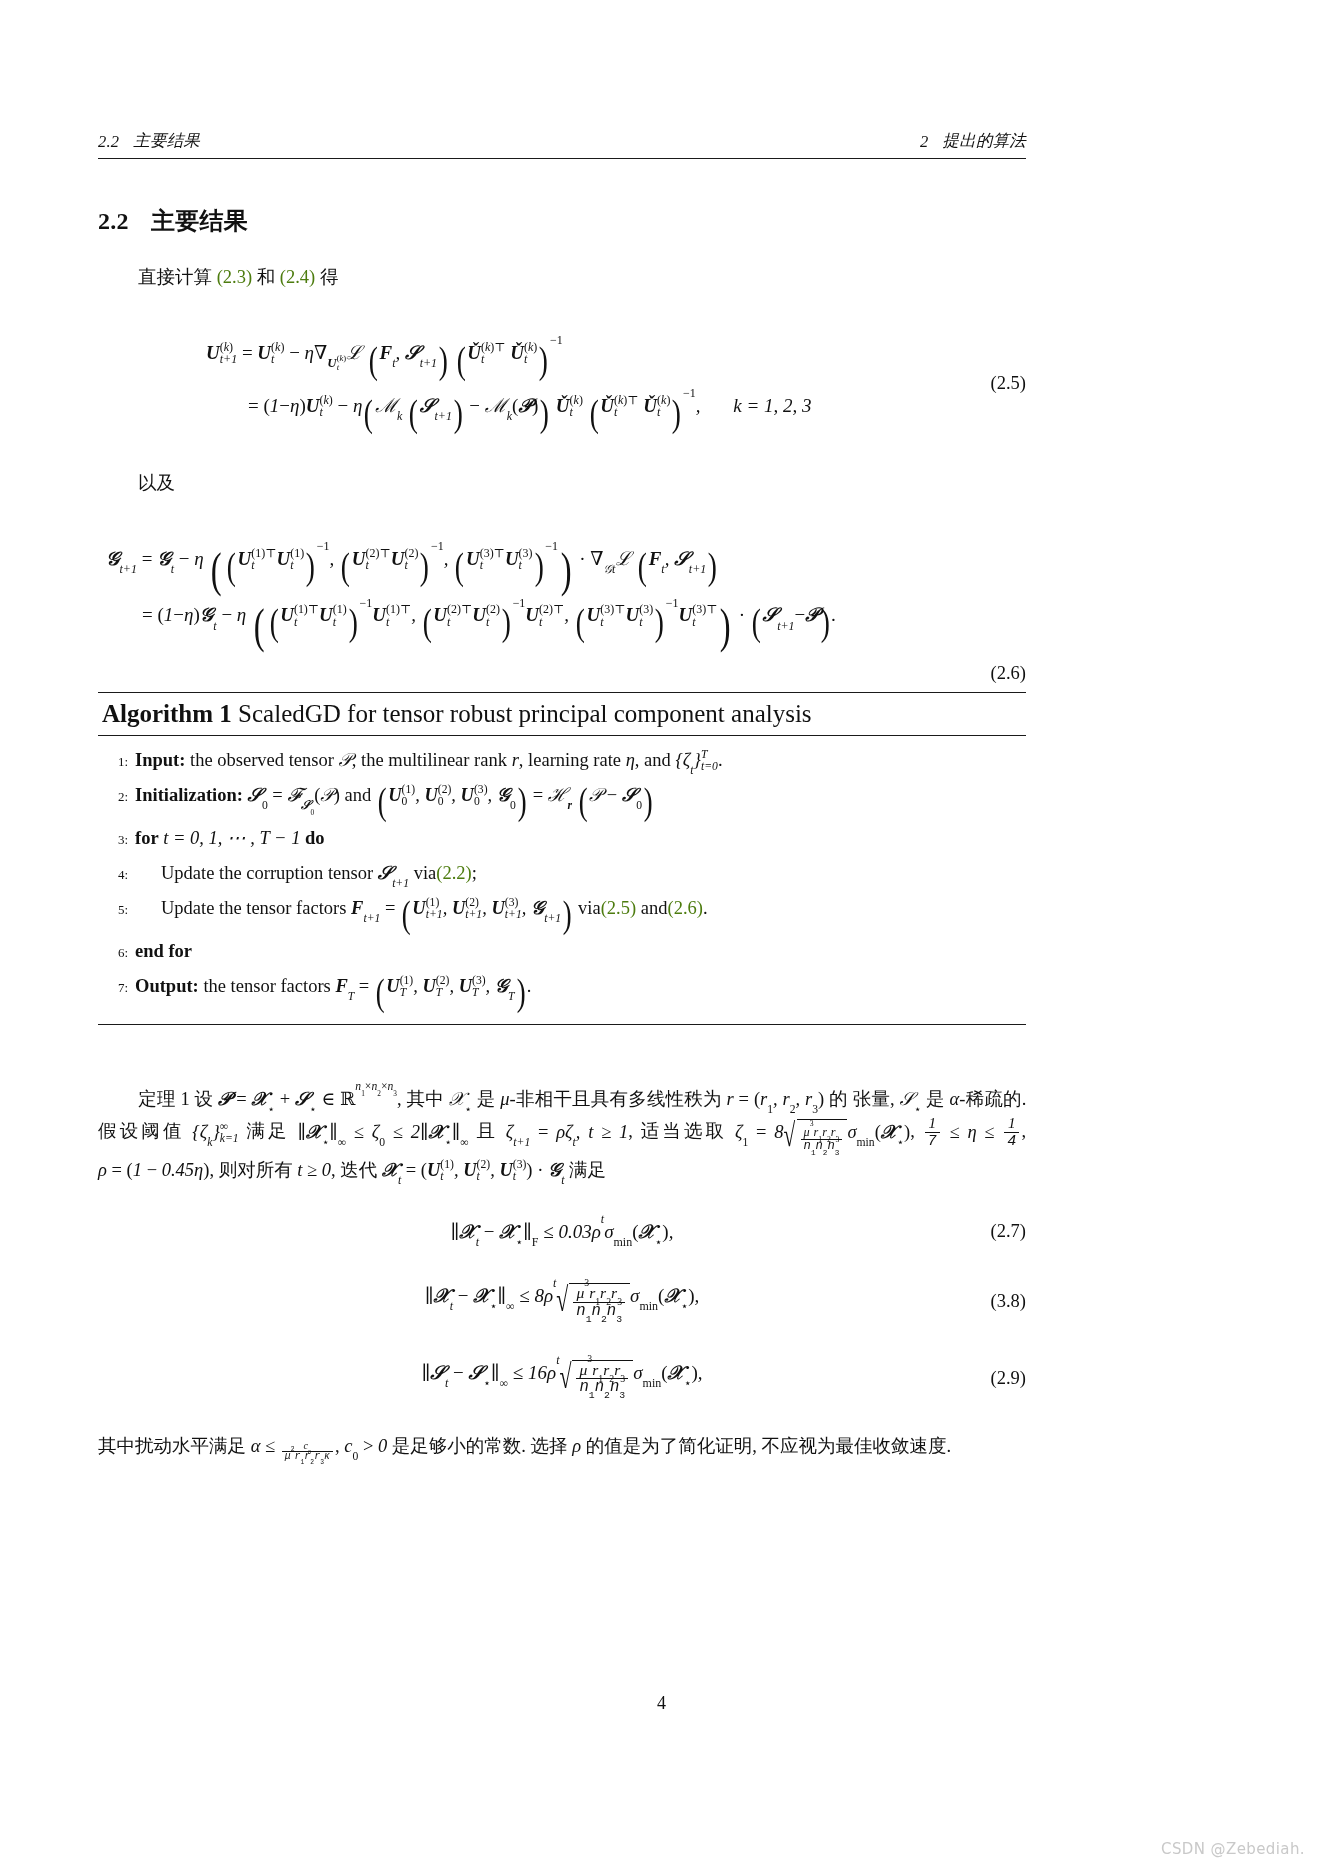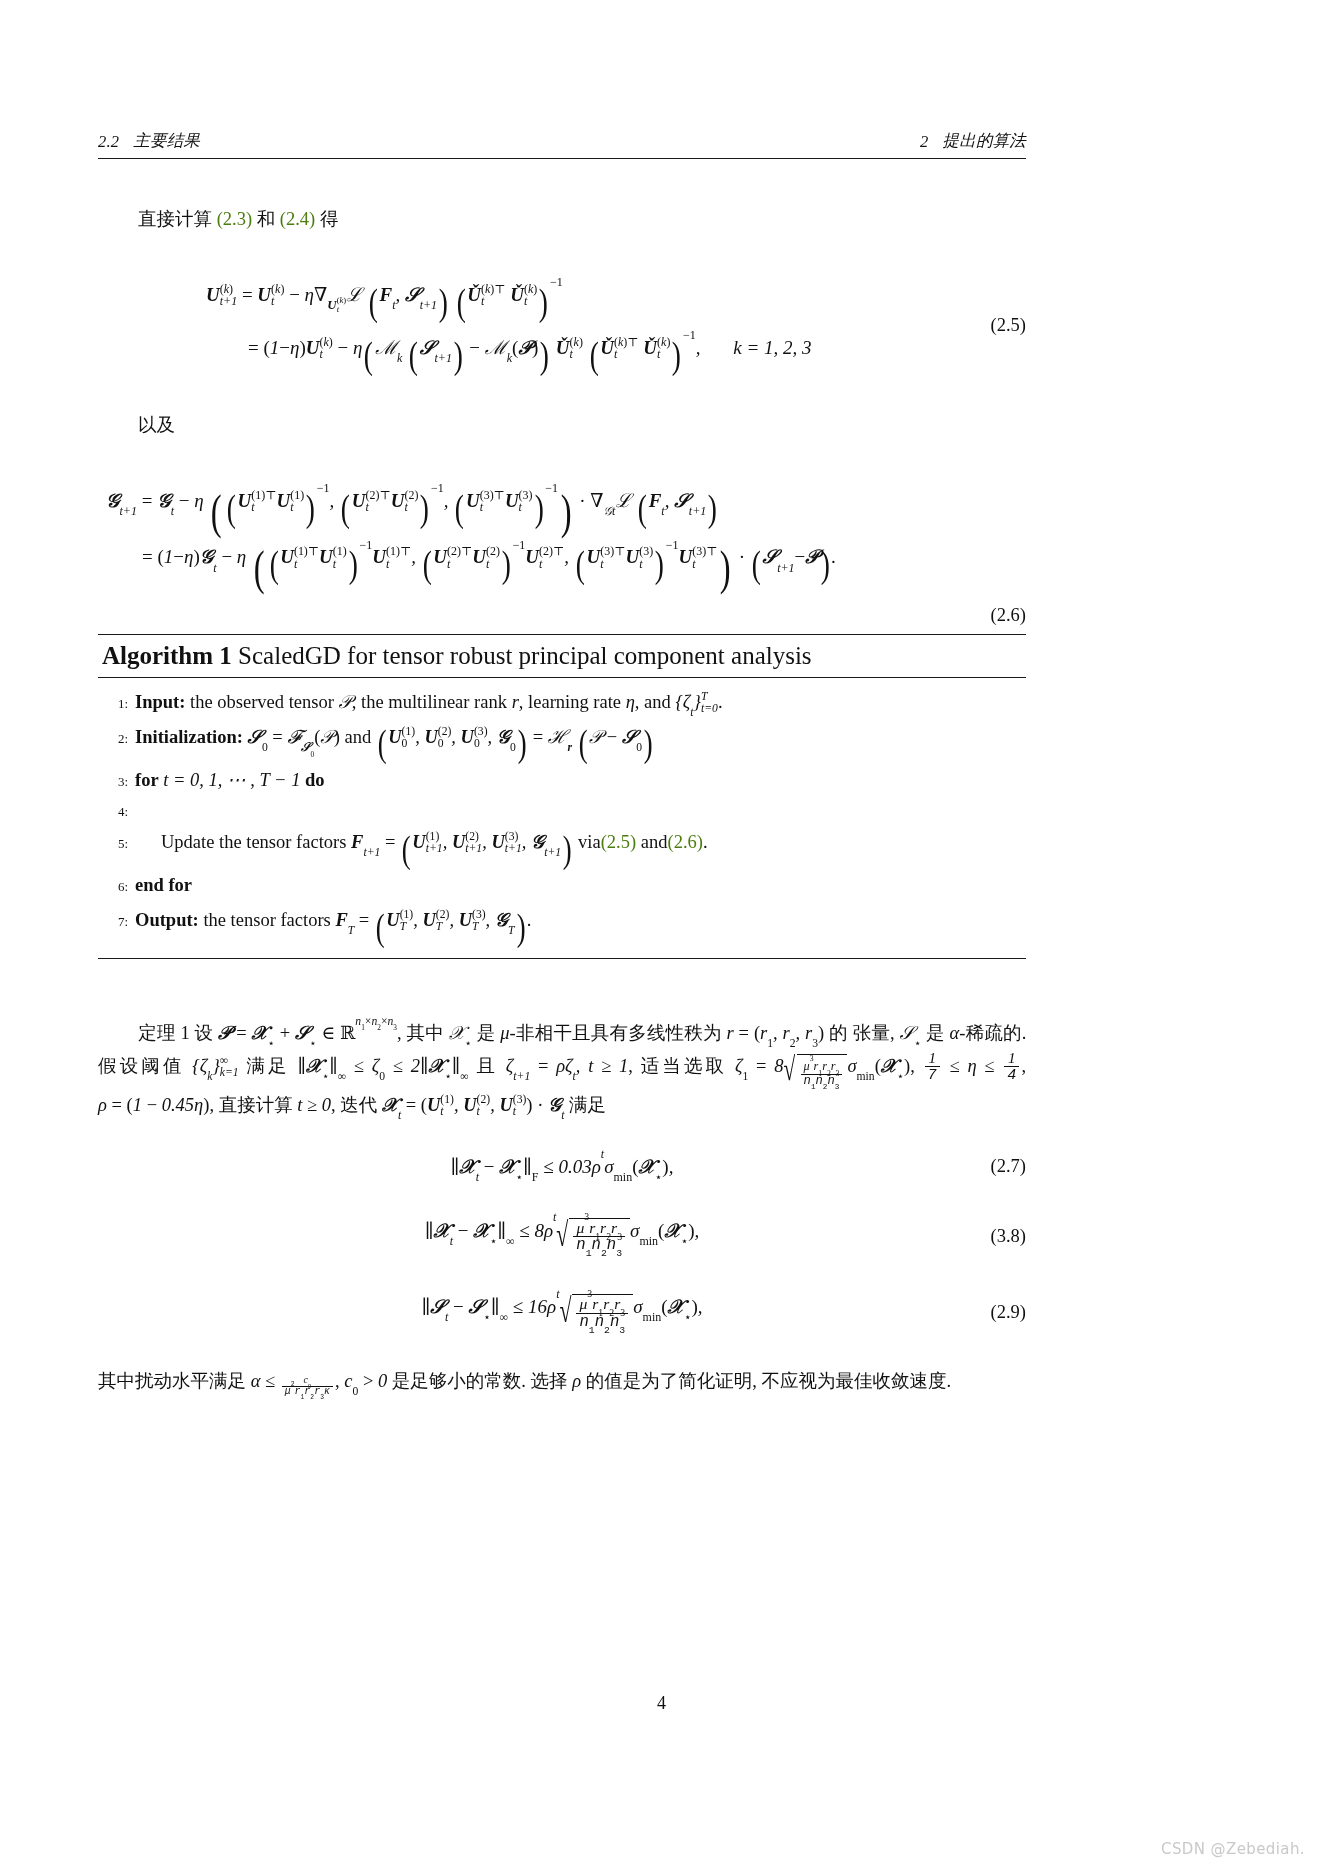--- a/index.html
+++ b/index.html
@@ -249,20 +249,23 @@
       <div class="rh-side">
         <span class="num">2.2</span>
         <span>主要结果</span>
       </div>
       <div class="rh-side">
         <span class="num">2</span>
         <span>提出的算法</span>
       </div>
     </div>
 
+    <h2 class="section">
+      <span class="snum">2.2</span><span>主要结果</span>
+    </h2>
 
     <p class="para indent">
       <span>直接计算 </span><span class="ref">(2.3)</span><span> 和 </span><span class="ref">(2.4)</span><span> 得</span>
     </p>
 
     <div class="eqblock">
       <div class="eqrow lines">
         <div class="eq-line math" style="padding-left:108px">
           <span class="bi">U</span><span class="ss"><span class="up">(<span class="it">k</span>)</span><span class="it">t+1</span></span>
           <span class="op">=</span>
@@ -345,20 +348,25 @@
           <span class="alg-no">3:</span>
           <span class="alg-txt">
             <span class="kw">for</span>
             <span class="math">t = 0, 1, ⋯ , T − 1</span>
             <span class="kw">do</span>
           </span>
         </div>
 
         <div class="alg-line">
           <span class="alg-no">4:</span>
+          <span class="alg-txt ind">
+            <span>Update the corruption tensor</span>
+            <span class="math"><span class="bi">𝒮</span><sub class="s"><span class="it">t+1</span></sub></span>
+            <span>via</span><span class="ref">(2.2)</span>;
+          </span>
         </div>
 
         <div class="alg-line">
           <span class="alg-no">5:</span>
           <span class="alg-txt ind">
             <span>Update the tensor factors</span>
             <span class="math"><span class="bi">F</span><sub class="s"><span class="it">t+1</span></sub> <span class="op">=</span> <span class="bigp">(</span><span class="bi">U</span><span class="ss"><span class="up">(1)</span><span class="it">t+1</span></span>, <span class="bi">U</span><span class="ss"><span class="up">(2)</span><span class="it">t+1</span></span>, <span class="bi">U</span><span class="ss"><span class="up">(3)</span><span class="it">t+1</span></span>, <span class="bi">𝒢</span><sub class="s"><span class="it">t+1</span></sub><span class="bigp">)</span></span>
             <span>via</span><span class="ref">(2.5)</span>
             <span>and</span><span class="ref">(2.6)</span>.
           </span>
@@ -394,21 +402,21 @@
       <span>张量,</span>
       <span class="math bi">𝒮<sub class="s">⋆</sub></span> <span>是</span>
       <span class="math">α</span><span>-稀疏的. 假设阈值</span>
       <span class="math">{ζ<sub class="s"><span class="it">k</span></sub>}<span class="ss"><span class="up">∞</span><span class="it">k=1</span></span></span>
       <span>满足</span>
       <span class="math">∥<span class="bi">𝒳</span><sub class="s">⋆</sub>∥<sub class="s">∞</sub> <span class="op">≤</span> ζ<sub class="s">0</sub> <span class="op">≤</span> 2∥<span class="bi">𝒳</span><sub class="s">⋆</sub>∥<sub class="s">∞</sub></span>
       <span>且</span>
       <span class="math">ζ<sub class="s"><span class="it">t+1</span></sub> <span class="op">=</span> ρζ<sub class="s"><span class="it">t</span></sub>, <span class="it">t</span> <span class="op">≥</span> 1</span>, 适当选取
       <span class="math">ζ<sub class="s">1</sub> <span class="op">=</span> 8<span class="sqrt"><span class="rad">√</span><span class="body"><span class="frac fsmall"><span class="nu">μ<sup class="s">3</sup><span class="it">r</span><sub class="s">1</sub><span class="it">r</span><sub class="s">2</sub><span class="it">r</span><sub class="s">3</sub></span><span class="de"><span class="it">n</span><sub class="s">1</sub><span class="it">n</span><sub class="s">2</sub><span class="it">n</span><sub class="s">3</sub></span></span></span></span>σ<sub class="s"><span class="up">min</span></sub><span class="op">(</span><span class="bi">𝒳</span><sub class="s">⋆</sub><span class="op">)</span></span><span>,</span>
       <span class="math"><span class="frac"><span class="nu">1</span><span class="de">7</span></span> <span class="op">≤</span> η <span class="op">≤</span> <span class="frac"><span class="nu">1</span><span class="de">4</span></span></span>,
-      <span class="math">ρ <span class="op">=</span> <span class="op">(</span>1 <span class="op">−</span> 0.45η<span class="op">)</span></span><span>, 直接计算</span>
+      <span class="math">ρ <span class="op">=</span> <span class="op">(</span>1 <span class="op">−</span> 0.45η<span class="op">)</span></span><span>, 则对所有</span>
       <span class="math"><span class="it">t</span> <span class="op">≥</span> 0</span><span>, 迭代</span>
       <span class="math"><span class="bi">𝒳</span><sub class="s"><span class="it">t</span></sub> <span class="op">=</span> <span class="op">(</span><span class="bi">U</span><span class="ss"><span class="up">(1)</span><span class="it">t</span></span>, <span class="bi">U</span><span class="ss"><span class="up">(2)</span><span class="it">t</span></span>, <span class="bi">U</span><span class="ss"><span class="up">(3)</span><span class="it">t</span></span><span class="op">)</span> <span class="op">·</span> <span class="bi">𝒢</span><sub class="s"><span class="it">t</span></sub></span>
       <span>满足</span>
     </div>
 
     <div class="eqblock" style="margin-top:26px">
       <div class="eqrow math">
         <span>∥<span class="bi">𝒳</span><sub class="s"><span class="it">t</span></sub> <span class="op">−</span> <span class="bi">𝒳</span><sub class="s">⋆</sub>∥<sub class="s"><span class="up">F</span></sub> <span class="op">≤</span> 0.03ρ<sup class="s"><span class="it">t</span></sup>σ<sub class="s"><span class="up">min</span></sub><span class="op">(</span><span class="bi">𝒳</span><sub class="s">⋆</sub><span class="op">)</span>,</span>
       </div>
       <div class="eqtag mid">(2.7)</div>

